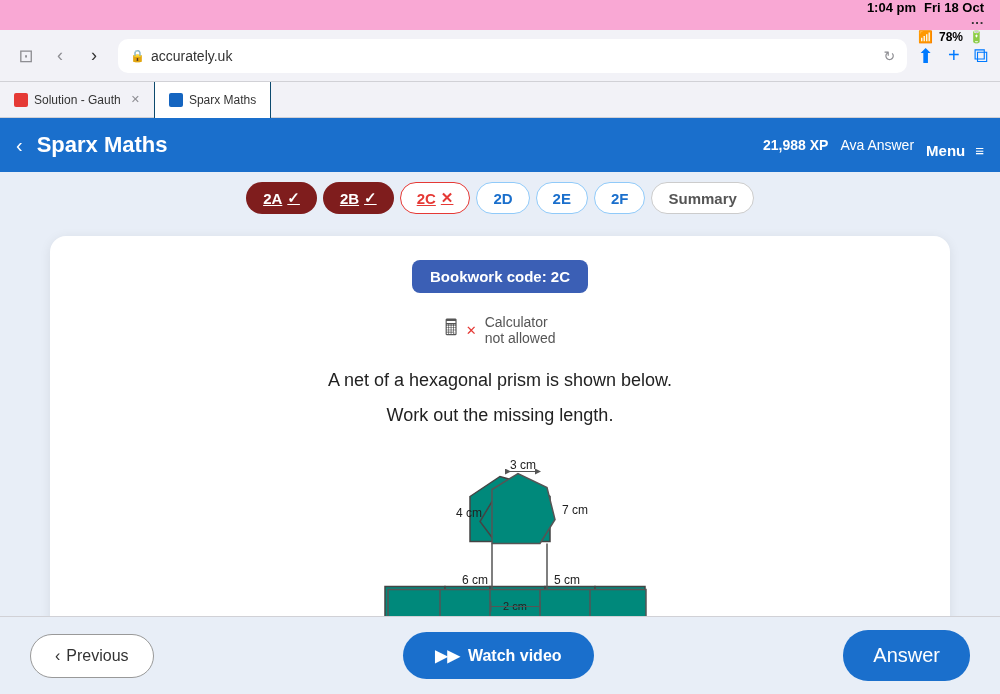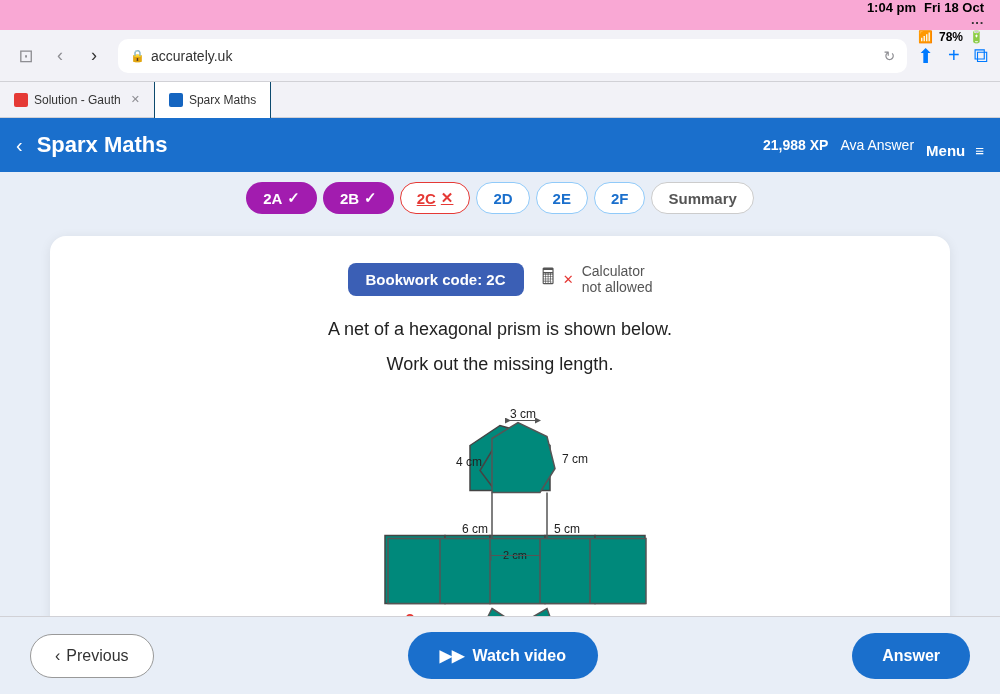--- a/index.html
+++ b/index.html
@@ -125,21 +125,21 @@
       padding: 6px 16px;
       border-radius: 20px;
       font-size: 15px;
       font-weight: 600;
       cursor: pointer;
       border: 1.5px solid transparent;
       display: flex;
       align-items: center;
       gap: 5px;
     }
-    .nav-tab.green { background: #a21caf; color: white; }
+    .nav-tab.green { background: #7f1d1d; color: white; text-decoration: underline; }
     .nav-tab.red { background: white; color: #e53935; border-color: #e53935; text-decoration: underline; }
     .nav-tab.outline { background: white; color: #1a6fcc; border-color: #90caf9; }
     .nav-tab.summary { background: white; color: #555; border-color: #ccc; }
 
     
     .content-area {
       padding: 12px 50px;
       background: #e8eef7;
       flex: 1;
     }
@@ -148,20 +148,21 @@
       border-radius: 16px;
       padding: 24px 28px 18px;
       box-shadow: 0 2px 12px rgba(0,0,0,0.08);
     }
     .bookwork-row {
       display: flex;
       align-items: center;
       justify-content: center;
       gap: 18px;
       margin-bottom: 18px;
+      flex-direction: column;
     }
     .bookwork-badge {
       background: #3b5fb5;
       color: white;
       padding: 8px 18px;
       border-radius: 8px;
       font-size: 15px;
       font-weight: 600;
     }
     .calculator-note {
@@ -243,22 +244,22 @@
       cursor: pointer;
       display: flex;
       align-items: center;
       gap: 8px;
     }
     .answer-btn {
       background: #1a6fcc;
       border: none;
       border-radius: 25px;
       padding: 14px 30px;
-      font-size: 16px;
-      font-weight: 700;
+      font-size: 20px;
+      font-weight: 400;
       color: white;
       cursor: pointer;
     }
 
     
     .diagram-svg {
       width: 320px;
       height: 270px;
     }
   </style>

